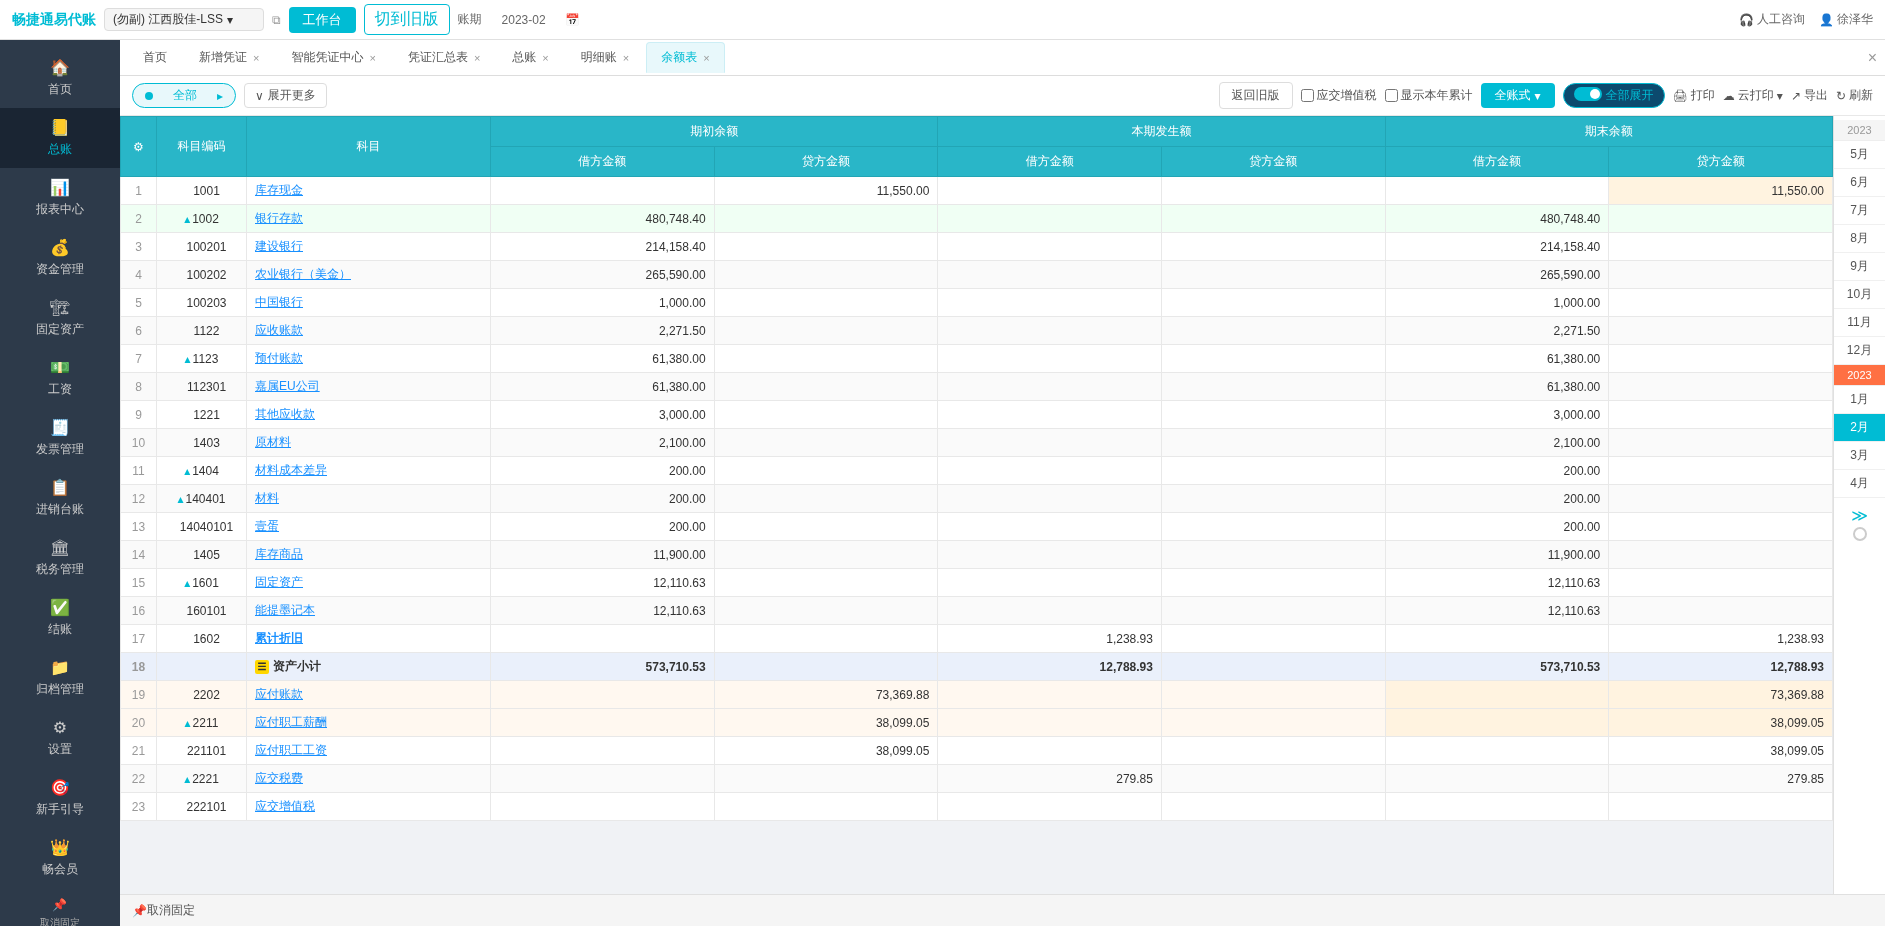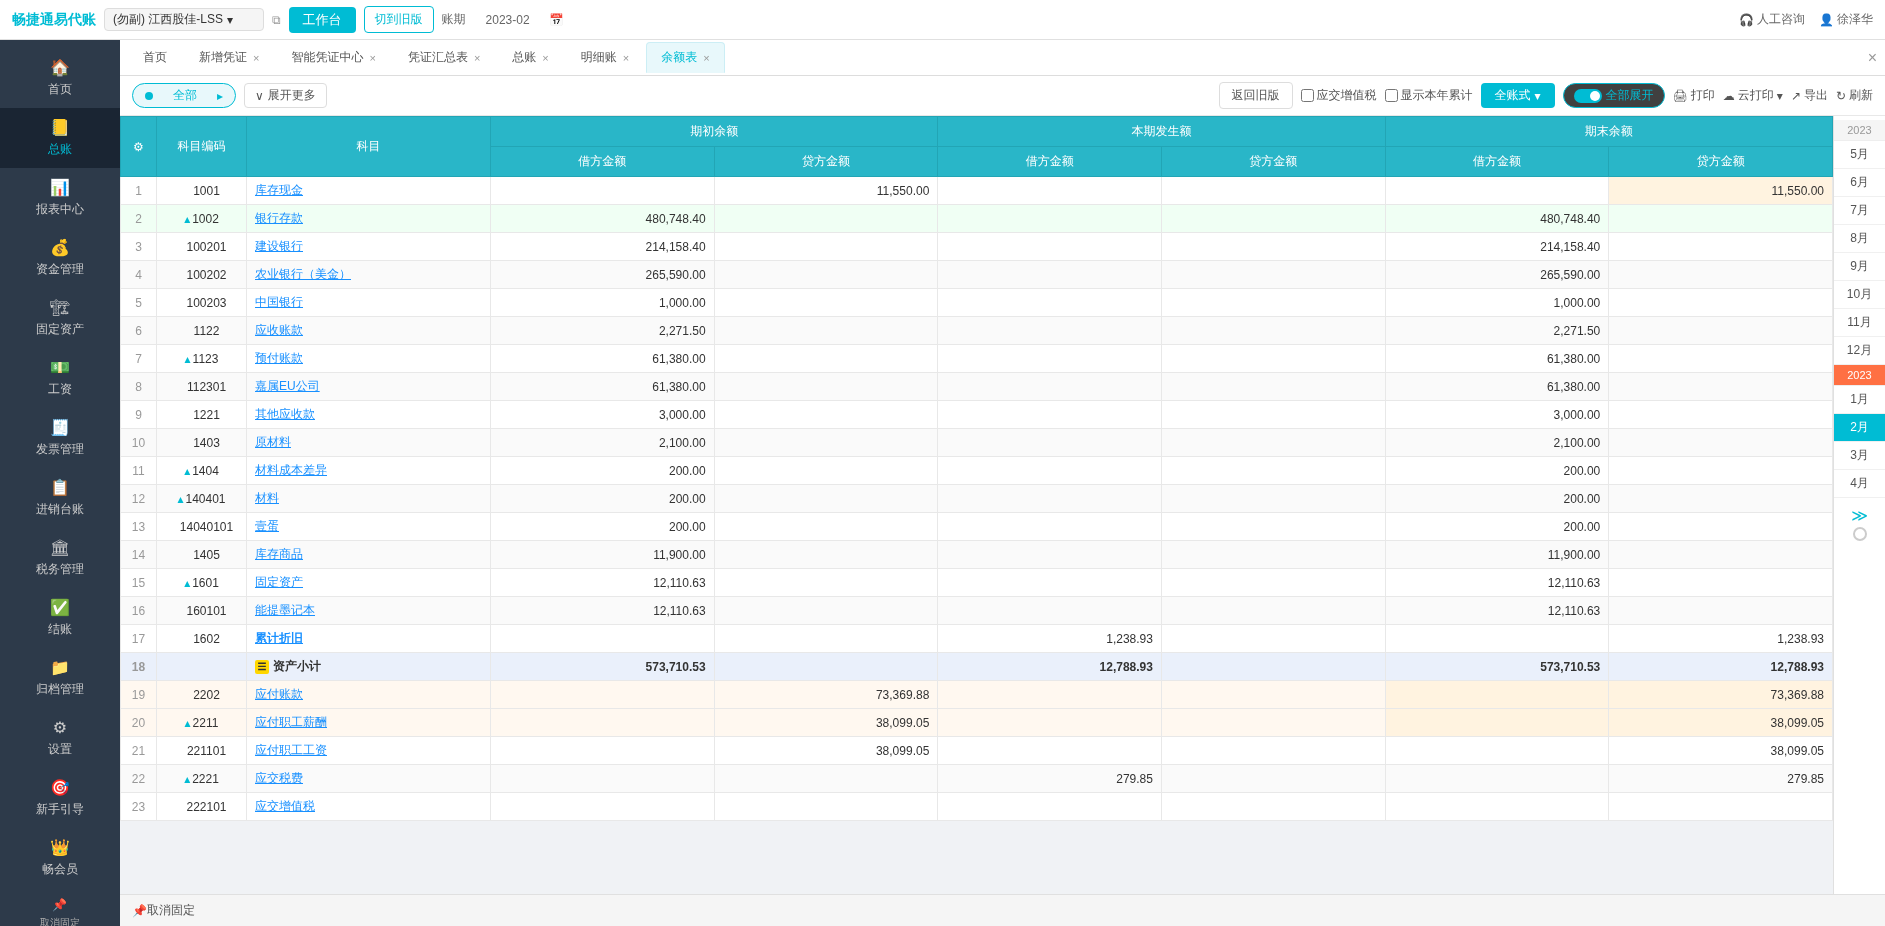--- a/index.html
+++ b/index.html
@@ -4,21 +4,21 @@
   <style>
     * { box-sizing: border-box; margin: 0; padding: 0; font-family: 'Microsoft YaHei', SimHei, Arial, sans-serif; font-size: 12px; }
     body { background: #f0f2f5; display: flex; flex-direction: column; height: 926px; overflow: hidden; }
 
     
     .top-bar { background: #fff; height: 40px; display: flex; align-items: center; padding: 12px 12px; border-bottom: 1px solid #e0e0e0; gap: 8px; flex-shrink: 0; }
     .app-logo { color: #00bcd4; font-size: 14px; font-weight: bold; white-space: nowrap; }
     .company-selector { display: flex; align-items: center; background: #f5f5f5; border: 1px solid #ddd; border-radius: 4px; padding: 2px 8px; gap: 4px; min-width: 160px; cursor: pointer; }
     .company-selector span { font-size: 12px; color: #333; }
     .btn-workbench { background: #00bcd4; color: #fff; border: none; border-radius: 4px; padding: 4px 14px; cursor: pointer; font-size: 13px; }
-    .btn-switch { background: #fff; border: 1px solid #00bcd4; color: #00bcd4; border-radius: 4px; padding: 4px 10px; cursor: pointer; font-size: 12px; }
+    .btn-switch { background: #fff; border: 1px solid #00bcd4; color: #00bcd4; border-radius: 4px; padding: 4px 10px; cursor: pointer; font-size: 16px; }
     .accounting-period { font-size: 12px; color: #666; display: flex; align-items: center; gap: 20px; }
     .top-right { margin-left: auto; display: flex; align-items: center; gap: 14px; color: #666; font-size: 12px; }
     .top-right span { cursor: pointer; display: flex; align-items: center; gap: 3px; }
 
     
     .main-layout { display: flex; flex: 1; overflow: hidden; }
     .sidebar { width: 120px; background: #2d3a4a; color: #ccc; display: flex; flex-direction: column; align-items: center; padding-top: 8px; flex-shrink: 0; }
     .sidebar-item { display: flex; flex-direction: column; align-items: center; padding: 10px 0; width: 100%; cursor: pointer; font-size: 11px; color: #ccc; gap: 4px; }
     .sidebar-item:hover, .sidebar-item.active { background: #1a2533; color: #00bcd4; }
     .sidebar-item.active { color: #00bcd4; }
@@ -36,21 +36,21 @@
     .tab-bar-close { margin-left: auto; cursor: pointer; color: #999; font-size: 16px; }
 
     
     .toolbar { background: #fff; display: flex; align-items: center; padding: 6px 12px; border-bottom: 1px solid #e8e8e8; gap: 8px; flex-shrink: 0; flex-wrap: wrap; }
     .filter-btn { display: flex; align-items: center; gap: 20px; background: #e8f8fb; border: 1px solid #00bcd4; color: #00bcd4; border-radius: 14px; padding: 3px 12px; cursor: pointer; font-size: 12px; }
     .filter-expand { display: flex; align-items: center; gap: 4px; color: #555; cursor: pointer; font-size: 12px; border: 1px solid #ddd; border-radius: 4px; padding: 3px 10px; }
     .toolbar-spacer { flex: 1; }
     .btn-goback { background: #fff; border: 1px solid #ddd; border-radius: 4px; padding: 4px 12px; cursor: pointer; color: #555; font-size: 12px; }
     .checkbox-item { display: flex; align-items: center; gap: 3px; color: #555; cursor: pointer; font-size: 12px; }
     .btn-style { background: #00bcd4; color: #fff; border: none; border-radius: 4px; padding: 4px 14px; cursor: pointer; font-size: 12px; display: flex; align-items: center; gap: 4px; }
-    .toggle-btn { display: flex; align-items: center; gap: 4px; background: #404040; border: 1px solid #00bcd4; border-radius: 14px; padding: 3px 10px; cursor: pointer; color: #00bcd4; font-size: 12px; }
+    .toggle-btn { display: flex; align-items: flex-start; gap: 4px; background: #0c4a6e; border: 1px solid #00bcd4; border-radius: 14px; padding: 3px 10px; cursor: pointer; color: #00bcd4; font-size: 12px; }
     .toolbar-action { display: flex; align-items: center; gap: 3px; color: #555; cursor: pointer; font-size: 12px; }
 
     
     .table-wrapper { flex: 1; overflow: auto; display: flex; }
     .main-table-area { flex: 1; overflow: auto; }
     table { width: 100%; border-collapse: collapse; background: #fff; }
     thead th { background: #29b6c8; color: #fff; text-align: center; padding: 6px 8px; border: 1px solid #22a5b5; font-weight: normal; font-size: 12px; white-space: nowrap; position: sticky; top: 0; z-index: 10; }
     tbody td { border: 1px solid #e8e8e8; padding: 5px 8px; text-align: center; font-size: 12px; color: #333; white-space: nowrap; }
     .td-number { text-align: right; }
     .td-name { text-align: left; }

